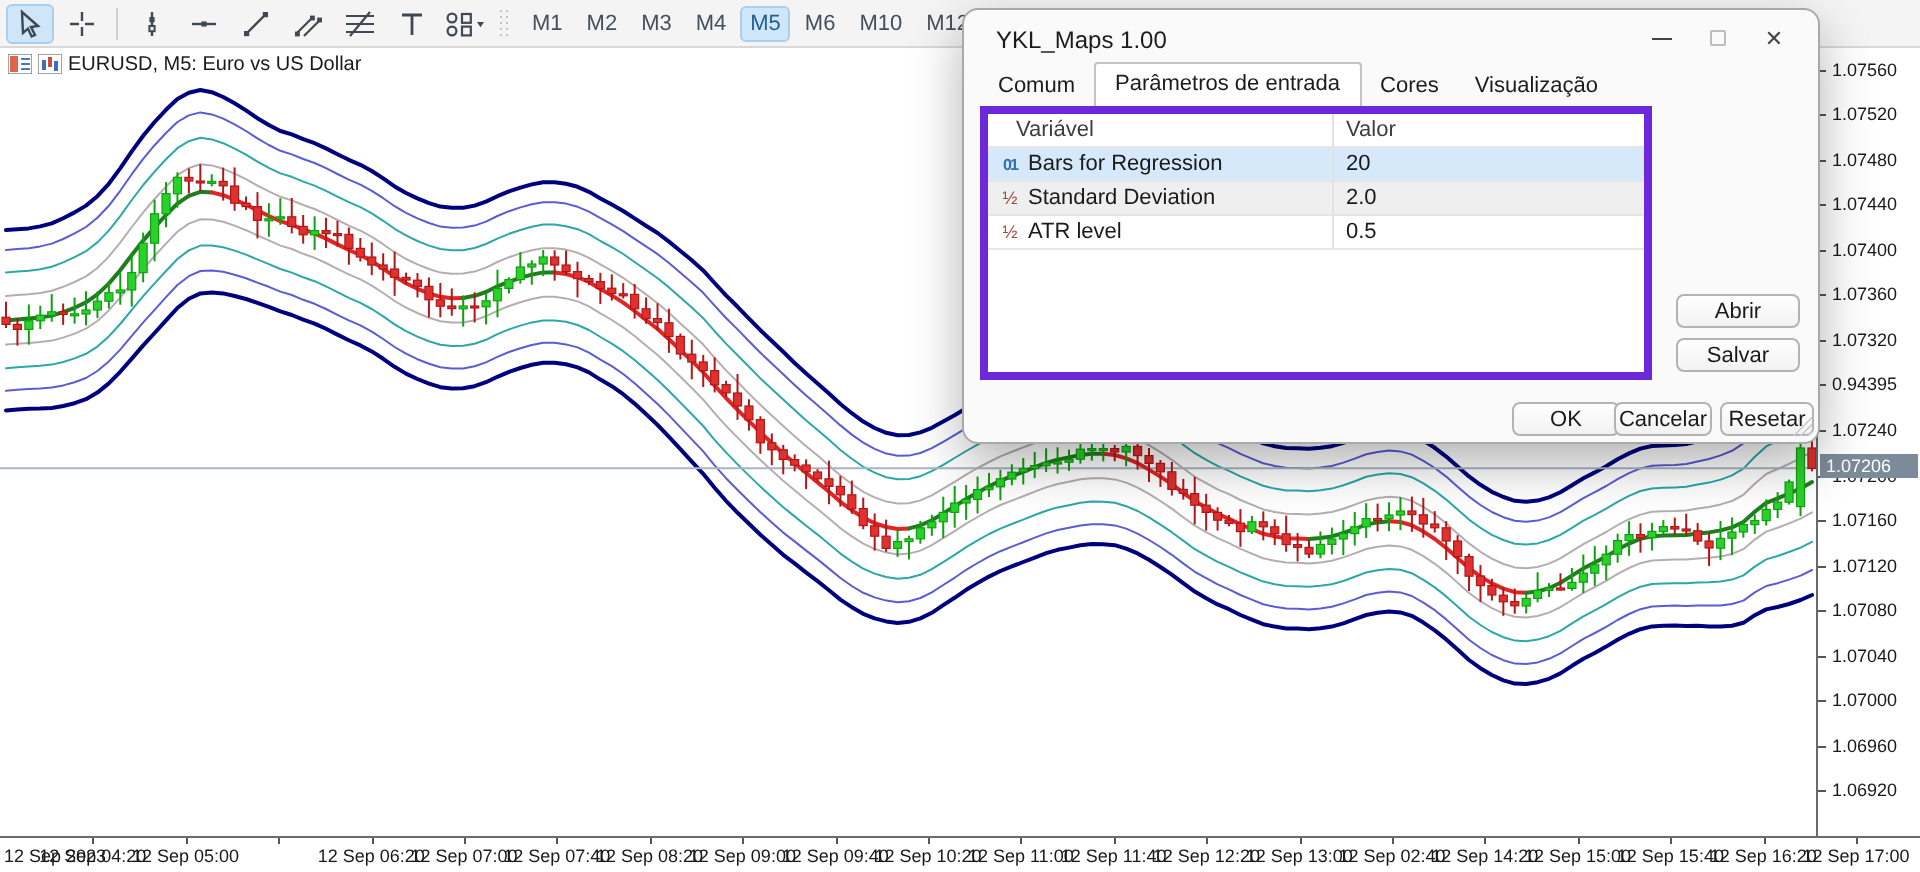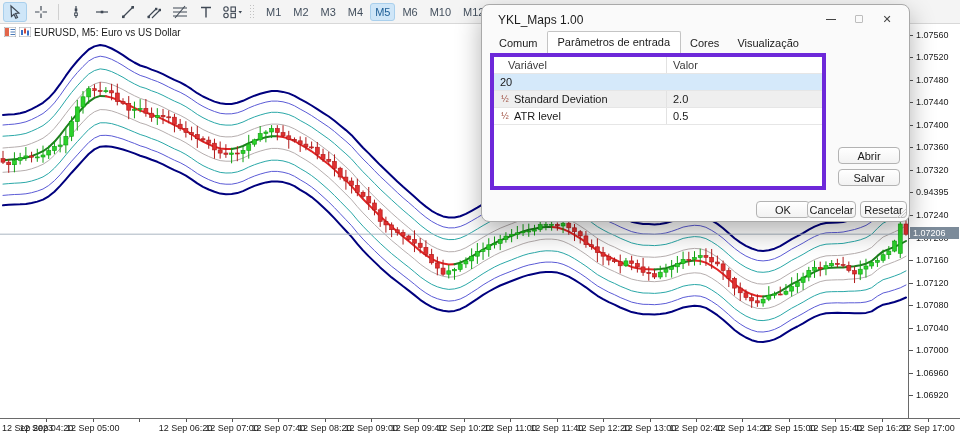--- a/index.html
+++ b/index.html
@@ -583,20 +583,24 @@
       <div class="tab sel">Parâmetros de entrada</div>
       <div class="tab">Cores</div>
       <div class="tab">Visualização</div>
     </div>
   <div class="ptable" id="ptable">
       <div class="prow hdr">
         <div class="c1">Variável</div>
         <div class="c2">Valor</div>
       </div>
       <div class="prow rsel">
+        <div class="c1">
+          <span class="ticon int">01</span>
+          <span>Bars for Regression</span>
+        </div>
         <div class="c2">20</div>
       </div>
       <div class="prow ralt">
         <div class="c1">
           <span class="ticon dbl">½</span>
           <span>Standard Deviation</span>
         </div>
         <div class="c2">2.0</div>
       </div>
       <div class="prow">

